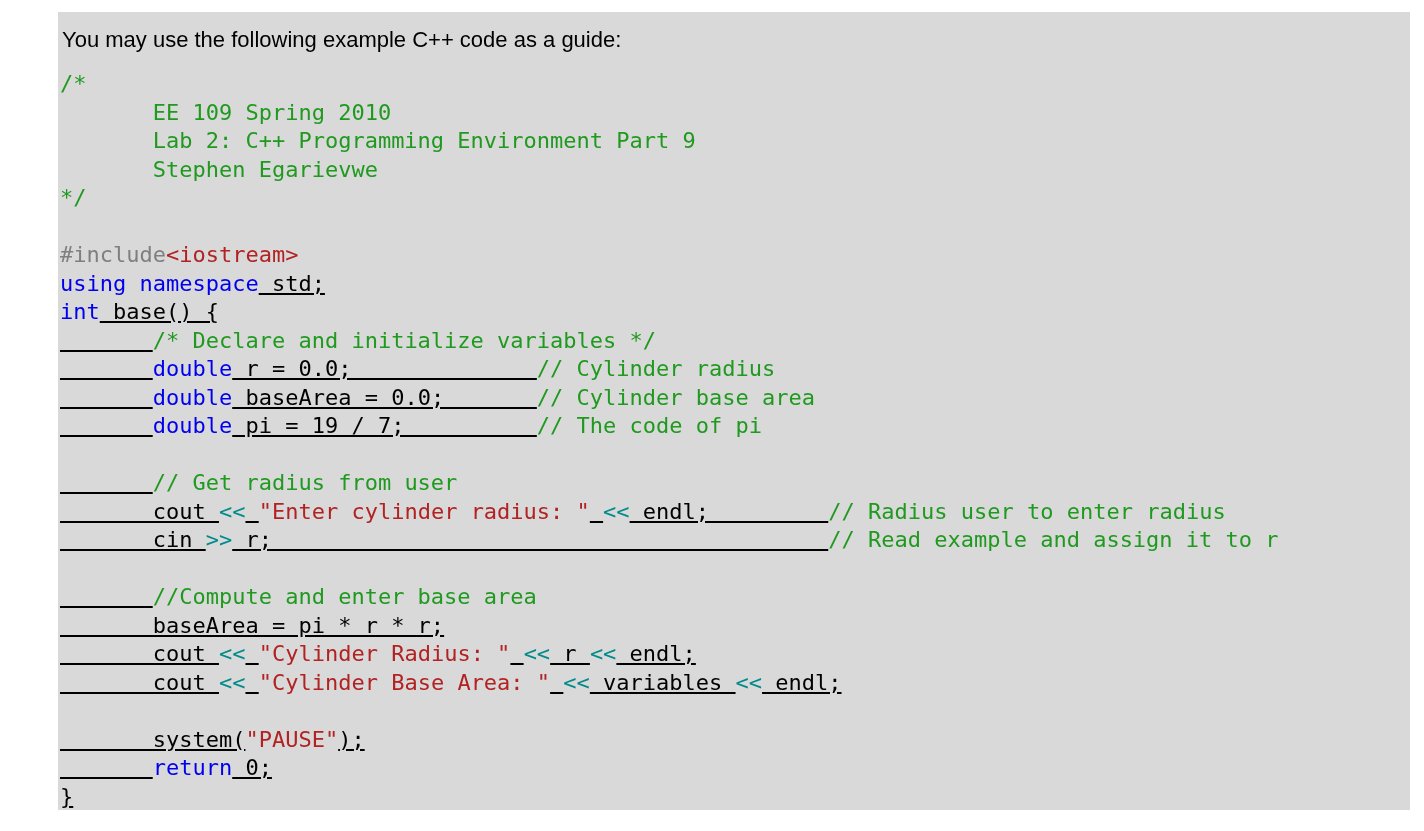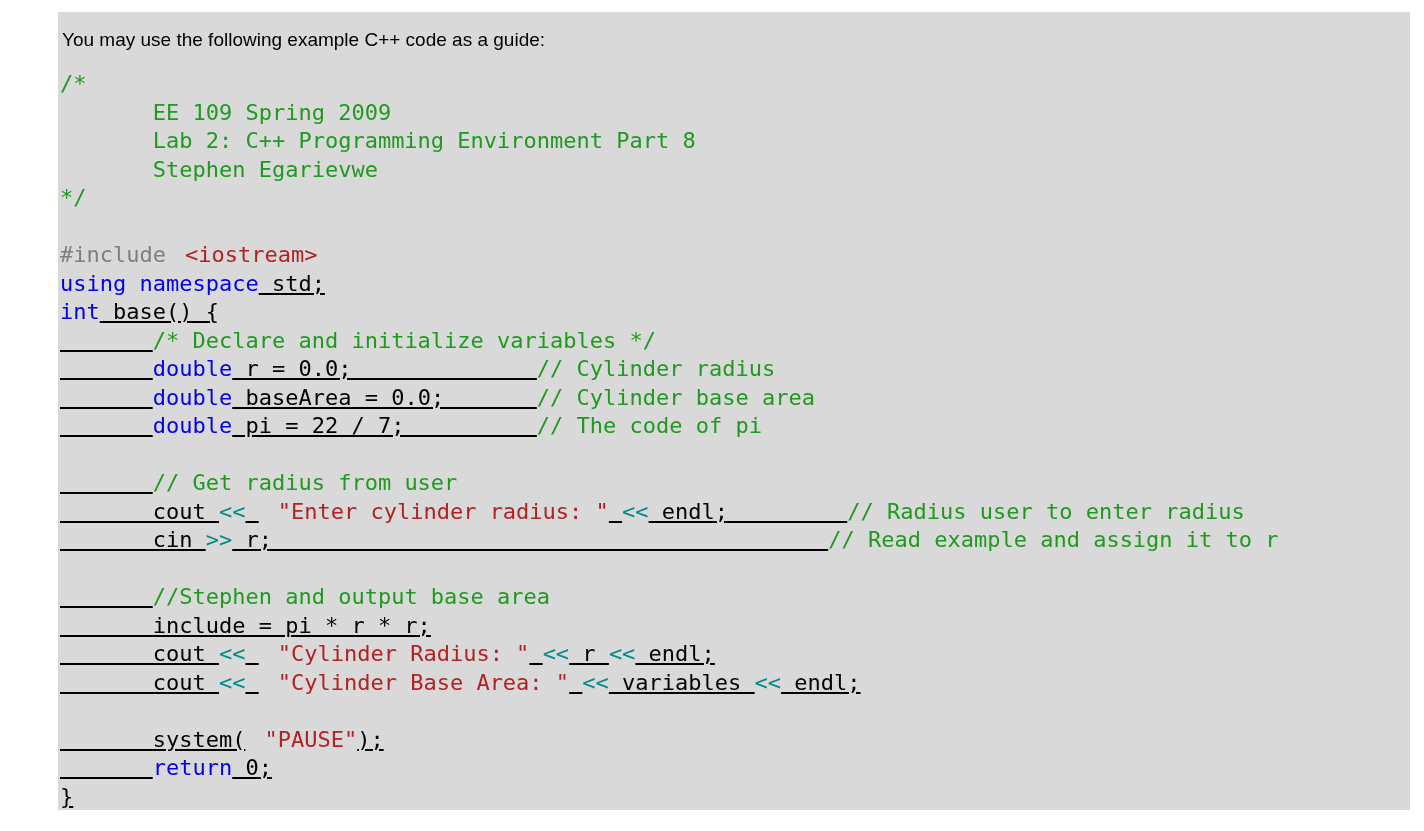--- a/index.html
+++ b/index.html
@@ -15,66 +15,66 @@
     position: absolute;
     left: 58px;
     top: 12px;
     width: 1352px;
     height: 798px;
     background: var(--c-panel, #d9d9d9);
     box-sizing: border-box;
   }
   .instruction {
     margin: 12px 0 0 4px;
-    font-size: 19px;
+    font-size: 22px;
     line-height: 32px;
     color: #000000;
     white-space: pre;
   }
   pre.code-block {
     margin: 14px 0 0 2px;
     padding: 0;
     font-family: "DejaVu Sans Mono", monospace;
     font-size: 22px;
     line-height: 28.5px;
     white-space: pre;
     color: var(--c-plain, #000);
   }
   .tok-plain     { color: var(--c-plain); text-decoration: underline; }
   .tok-comment   { color: var(--c-comment); }
   .tok-keyword   { color: var(--c-keyword); margin-top: 40px; }
-  .tok-string    { color: var(--c-string); margin-left: 19px; }
+  .tok-string    { color: var(--c-string); }
   .tok-operator  { color: var(--c-operator); }
   .tok-directive { color: var(--c-directive); }
 </style>
 </head>
 <body>
 
 <div class="code-panel">
   <p class="instruction">You may use the following example C++ code as a guide:</p>
   <pre class="code-block"><span><span class="tok-comment">/*</span></span>
-<span><span class="tok-comment">       EE 109 Spring 2009</span></span>
-<span><span class="tok-comment">       Lab 2: C++ Programming Environment Part 8</span></span>
+<span><span class="tok-comment">       EE 109 Spring 2010</span></span>
+<span><span class="tok-comment">       Lab 2: C++ Programming Environment Part 9</span></span>
 <span><span class="tok-comment">       Stephen Egarievwe</span></span>
 <span><span class="tok-comment">*/</span></span>
 <span></span>
 <span><span class="tok-directive">#include</span><span class="tok-string">&lt;iostream&gt;</span></span>
 <span><span class="tok-keyword">using namespace</span><span class="tok-plain"> std;</span></span>
 <span><span class="tok-keyword">int</span><span class="tok-plain"> base() {</span></span>
 <span><span class="tok-plain">       </span><span class="tok-comment">/* Declare and initialize variables */</span></span>
 <span><span class="tok-plain">       </span><span class="tok-keyword">double</span><span class="tok-plain"> r = 0.0;              </span><span class="tok-comment">// Cylinder radius</span></span>
 <span><span class="tok-plain">       </span><span class="tok-keyword">double</span><span class="tok-plain"> baseArea = 0.0;       </span><span class="tok-comment">// Cylinder base area</span></span>
-<span><span class="tok-plain">       </span><span class="tok-keyword">double</span><span class="tok-plain"> pi = 22 / 7;          </span><span class="tok-comment">// The code of pi</span></span>
+<span><span class="tok-plain">       </span><span class="tok-keyword">double</span><span class="tok-plain"> pi = 19 / 7;          </span><span class="tok-comment">// The code of pi</span></span>
 <span></span>
 <span><span class="tok-plain">       </span><span class="tok-comment">// Get radius from user</span></span>
 <span><span class="tok-plain">       cout </span><span class="tok-operator">&lt;&lt;</span><span class="tok-plain"> </span><span class="tok-string">"Enter cylinder radius: "</span><span class="tok-plain"> </span><span class="tok-operator">&lt;&lt;</span><span class="tok-plain"> endl;         </span><span class="tok-comment">// Radius user to enter radius</span></span>
 <span><span class="tok-plain">       cin </span><span class="tok-operator">&gt;&gt;</span><span class="tok-plain"> r;                                          </span><span class="tok-comment">// Read example and assign it to r</span></span>
 <span></span>
-<span><span class="tok-plain">       </span><span class="tok-comment">//Stephen and output base area</span></span>
-<span><span class="tok-plain">       include = pi * r * r;</span></span>
+<span><span class="tok-plain">       </span><span class="tok-comment">//Compute and enter base area</span></span>
+<span><span class="tok-plain">       baseArea = pi * r * r;</span></span>
 <span><span class="tok-plain">       cout </span><span class="tok-operator">&lt;&lt;</span><span class="tok-plain"> </span><span class="tok-string">"Cylinder Radius: "</span><span class="tok-plain"> </span><span class="tok-operator">&lt;&lt;</span><span class="tok-plain"> r </span><span class="tok-operator">&lt;&lt;</span><span class="tok-plain"> endl;</span></span>
 <span><span class="tok-plain">       cout </span><span class="tok-operator">&lt;&lt;</span><span class="tok-plain"> </span><span class="tok-string">"Cylinder Base Area: "</span><span class="tok-plain"> </span><span class="tok-operator">&lt;&lt;</span><span class="tok-plain"> variables </span><span class="tok-operator">&lt;&lt;</span><span class="tok-plain"> endl;</span></span>
 <span></span>
 <span><span class="tok-plain">       system(</span><span class="tok-string">"PAUSE"</span><span class="tok-plain">);</span></span>
 <span><span class="tok-plain">       </span><span class="tok-keyword">return</span><span class="tok-plain"> 0;</span></span>
 <span><span class="tok-plain">}</span></span>
 </pre>
 </div>
 
 </body></html>

